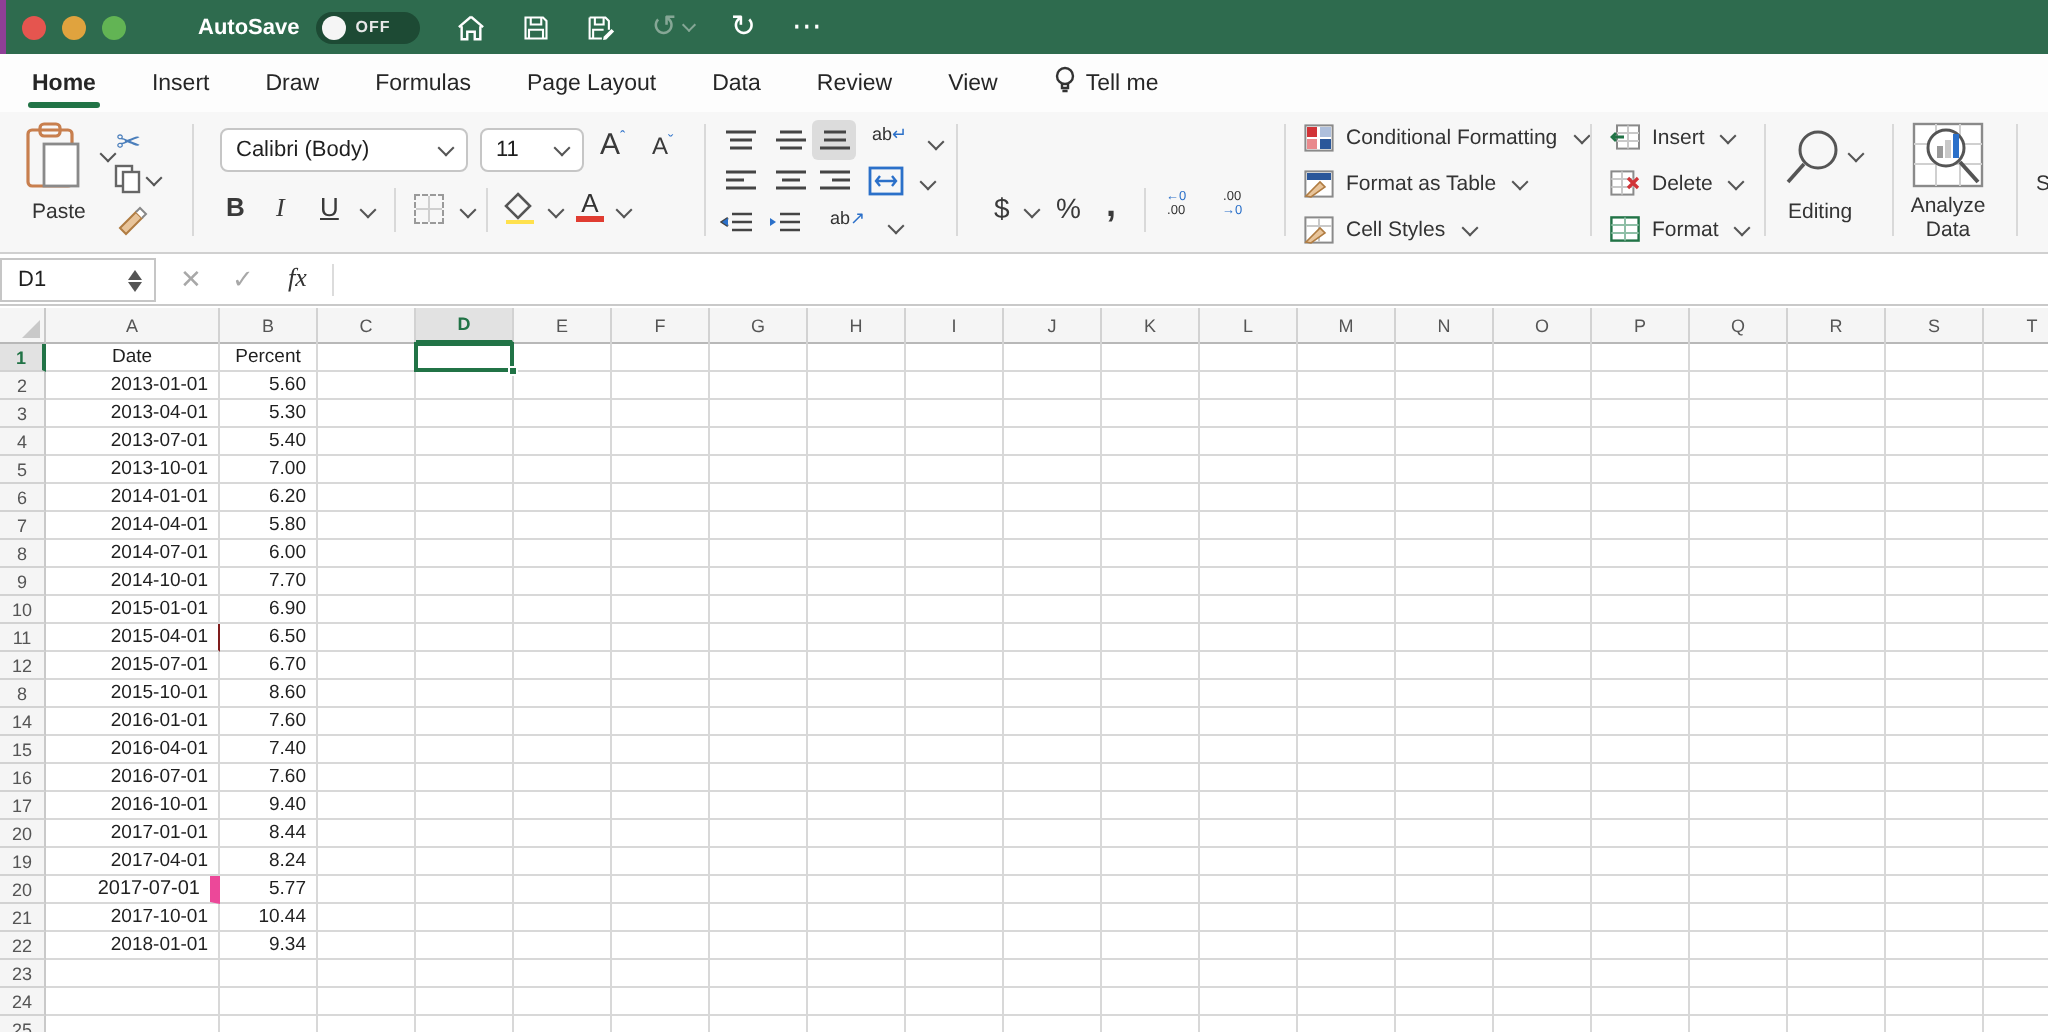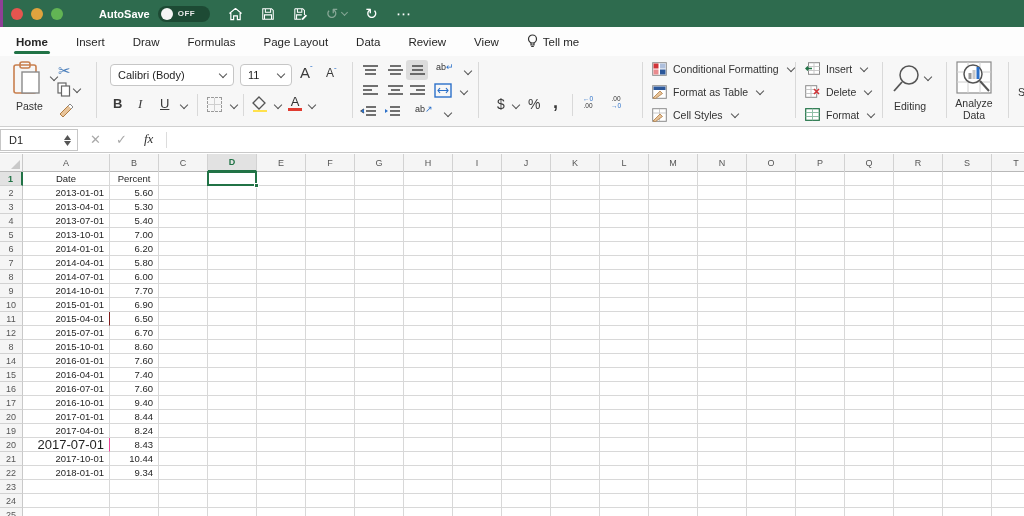--- a/index.html
+++ b/index.html
@@ -734,22 +734,22 @@
       <div style="position:absolute;left:600px;top:270px;width:49px;height:14px;border-right:1px solid #d8d8d8;border-bottom:1px solid #d8d8d8;font-size:9.5px;color:#1f1f1f;display:flex;align-items:center;justify-content:center;padding:0 5px;white-space:nowrap;overflow:hidden;"></div>
       <div style="position:absolute;left:649px;top:270px;width:49px;height:14px;border-right:1px solid #d8d8d8;border-bottom:1px solid #d8d8d8;font-size:9.5px;color:#1f1f1f;display:flex;align-items:center;justify-content:center;padding:0 5px;white-space:nowrap;overflow:hidden;"></div>
       <div style="position:absolute;left:698px;top:270px;width:49px;height:14px;border-right:1px solid #d8d8d8;border-bottom:1px solid #d8d8d8;font-size:9.5px;color:#1f1f1f;display:flex;align-items:center;justify-content:center;padding:0 5px;white-space:nowrap;overflow:hidden;"></div>
       <div style="position:absolute;left:747px;top:270px;width:49px;height:14px;border-right:1px solid #d8d8d8;border-bottom:1px solid #d8d8d8;font-size:9.5px;color:#1f1f1f;display:flex;align-items:center;justify-content:center;padding:0 5px;white-space:nowrap;overflow:hidden;"></div>
       <div style="position:absolute;left:796px;top:270px;width:49px;height:14px;border-right:1px solid #d8d8d8;border-bottom:1px solid #d8d8d8;font-size:9.5px;color:#1f1f1f;display:flex;align-items:center;justify-content:center;padding:0 5px;white-space:nowrap;overflow:hidden;"></div>
       <div style="position:absolute;left:845px;top:270px;width:49px;height:14px;border-right:1px solid #d8d8d8;border-bottom:1px solid #d8d8d8;font-size:9.5px;color:#1f1f1f;display:flex;align-items:center;justify-content:center;padding:0 5px;white-space:nowrap;overflow:hidden;"></div>
       <div style="position:absolute;left:894px;top:270px;width:49px;height:14px;border-right:1px solid #d8d8d8;border-bottom:1px solid #d8d8d8;font-size:9.5px;color:#1f1f1f;display:flex;align-items:center;justify-content:center;padding:0 5px;white-space:nowrap;overflow:hidden;"></div>
       <div style="position:absolute;left:943px;top:270px;width:49px;height:14px;border-right:1px solid #d8d8d8;border-bottom:1px solid #d8d8d8;font-size:9.5px;color:#1f1f1f;display:flex;align-items:center;justify-content:center;padding:0 5px;white-space:nowrap;overflow:hidden;"></div>
       <div style="position:absolute;left:992px;top:270px;width:49px;height:14px;border-right:1px solid #d8d8d8;border-bottom:1px solid #d8d8d8;font-size:9.5px;color:#1f1f1f;display:flex;align-items:center;justify-content:center;padding:0 5px;white-space:nowrap;overflow:hidden;"></div>
       <div style="position:absolute;left:0;top:284px;width:23px;height:14px;display:flex;align-items:center;justify-content:center;font-size:9px;color:#555;background:#f5f5f5;border-right:1px solid #c9c9c9;border-bottom:1px solid #d2d2d2;">20</div>
-      <div style="position:absolute;left:23px;top:284px;width:87px;height:14px;border-right:1px solid #ec4899;border-bottom:1px solid #d8d8d8;font-size:13px;color:#1f1f1f;display:flex;align-items:center;justify-content:flex-end;padding:0 5px;white-space:nowrap;overflow:hidden;">2017-07-01</div>
-      <div style="position:absolute;left:110px;top:284px;width:49px;height:14px;border-right:1px solid #d8d8d8;border-bottom:1px solid #d8d8d8;font-size:9.5px;color:#1f1f1f;display:flex;align-items:center;justify-content:flex-end;padding:0 5px;white-space:nowrap;overflow:hidden;">8.43</div>
+      <div style="position:absolute;left:23px;top:284px;width:87px;height:14px;border-right:5px solid #ec4899;border-bottom:1px solid #d8d8d8;font-size:10px;color:#1f1f1f;display:flex;align-items:center;justify-content:flex-end;padding:0 5px;white-space:nowrap;overflow:hidden;">2017-07-01</div>
+      <div style="position:absolute;left:110px;top:284px;width:49px;height:14px;border-right:1px solid #d8d8d8;border-bottom:1px solid #d8d8d8;font-size:9.5px;color:#1f1f1f;display:flex;align-items:center;justify-content:flex-end;padding:0 5px;white-space:nowrap;overflow:hidden;">5.77</div>
       <div style="position:absolute;left:159px;top:284px;width:49px;height:14px;border-right:1px solid #d8d8d8;border-bottom:1px solid #d8d8d8;font-size:9.5px;color:#1f1f1f;display:flex;align-items:center;justify-content:center;padding:0 5px;white-space:nowrap;overflow:hidden;"></div>
       <div style="position:absolute;left:208px;top:284px;width:49px;height:14px;border-right:1px solid #d8d8d8;border-bottom:1px solid #d8d8d8;font-size:9.5px;color:#1f1f1f;display:flex;align-items:center;justify-content:center;padding:0 5px;white-space:nowrap;overflow:hidden;"></div>
       <div style="position:absolute;left:257px;top:284px;width:49px;height:14px;border-right:1px solid #d8d8d8;border-bottom:1px solid #d8d8d8;font-size:9.5px;color:#1f1f1f;display:flex;align-items:center;justify-content:center;padding:0 5px;white-space:nowrap;overflow:hidden;"></div>
       <div style="position:absolute;left:306px;top:284px;width:49px;height:14px;border-right:1px solid #d8d8d8;border-bottom:1px solid #d8d8d8;font-size:9.5px;color:#1f1f1f;display:flex;align-items:center;justify-content:center;padding:0 5px;white-space:nowrap;overflow:hidden;"></div>
       <div style="position:absolute;left:355px;top:284px;width:49px;height:14px;border-right:1px solid #d8d8d8;border-bottom:1px solid #d8d8d8;font-size:9.5px;color:#1f1f1f;display:flex;align-items:center;justify-content:center;padding:0 5px;white-space:nowrap;overflow:hidden;"></div>
       <div style="position:absolute;left:404px;top:284px;width:49px;height:14px;border-right:1px solid #d8d8d8;border-bottom:1px solid #d8d8d8;font-size:9.5px;color:#1f1f1f;display:flex;align-items:center;justify-content:center;padding:0 5px;white-space:nowrap;overflow:hidden;"></div>
       <div style="position:absolute;left:453px;top:284px;width:49px;height:14px;border-right:1px solid #d8d8d8;border-bottom:1px solid #d8d8d8;font-size:9.5px;color:#1f1f1f;display:flex;align-items:center;justify-content:center;padding:0 5px;white-space:nowrap;overflow:hidden;"></div>
       <div style="position:absolute;left:502px;top:284px;width:49px;height:14px;border-right:1px solid #d8d8d8;border-bottom:1px solid #d8d8d8;font-size:9.5px;color:#1f1f1f;display:flex;align-items:center;justify-content:center;padding:0 5px;white-space:nowrap;overflow:hidden;"></div>
       <div style="position:absolute;left:551px;top:284px;width:49px;height:14px;border-right:1px solid #d8d8d8;border-bottom:1px solid #d8d8d8;font-size:9.5px;color:#1f1f1f;display:flex;align-items:center;justify-content:center;padding:0 5px;white-space:nowrap;overflow:hidden;"></div>
       <div style="position:absolute;left:600px;top:284px;width:49px;height:14px;border-right:1px solid #d8d8d8;border-bottom:1px solid #d8d8d8;font-size:9.5px;color:#1f1f1f;display:flex;align-items:center;justify-content:center;padding:0 5px;white-space:nowrap;overflow:hidden;"></div>

